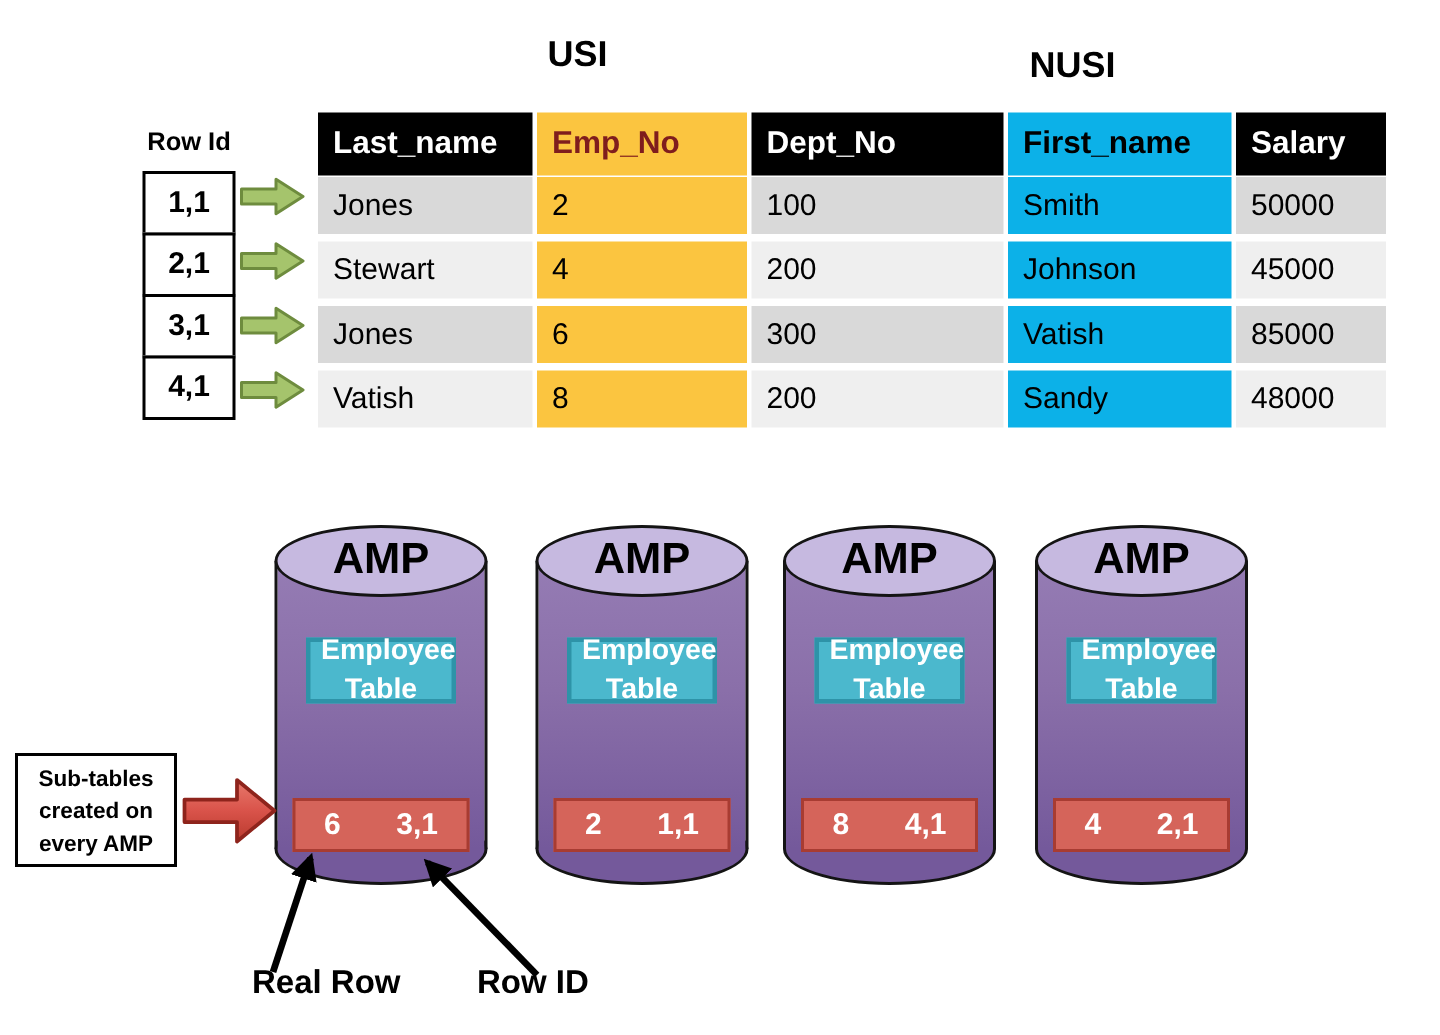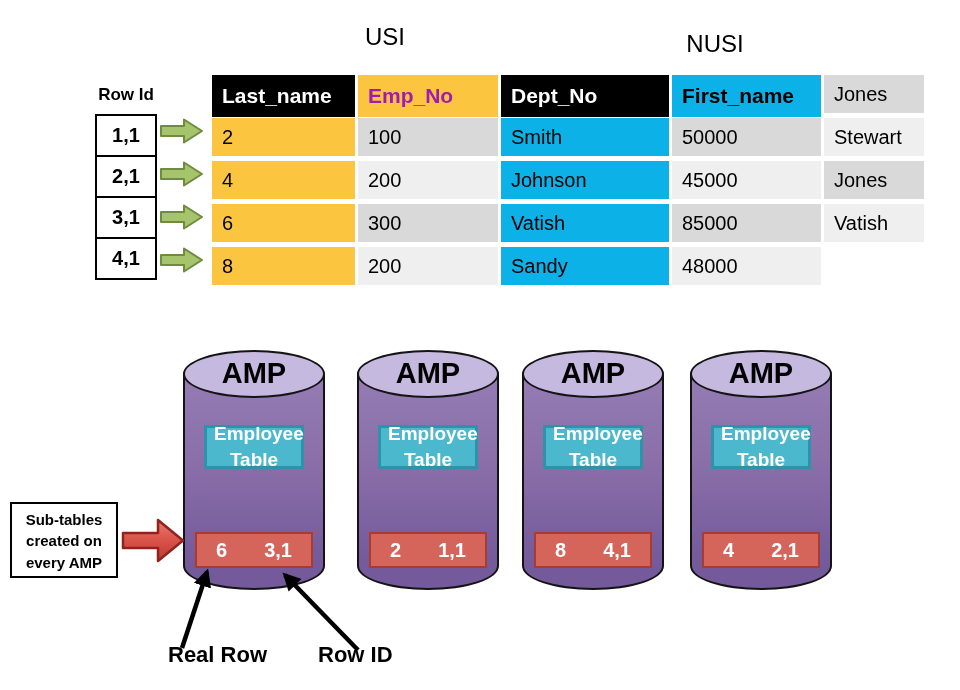--- a/index.html
+++ b/index.html
@@ -8,21 +8,21 @@
     width: 960px;
     height: 690px;
     background: #ffffff;
     font-family: "Liberation Sans", sans-serif;
     overflow: hidden;
   }
 
   
   .idx-title {
     position: absolute;
-    font-weight: normal;
+    font-weight: bold;
     font-size: 24px;
     color: #000;
     text-align: center;
   }
   #usi-title  { left: 345px; top: 23px;  width: 80px; }
   #nusi-title { left: 670px; top: 30px;  width: 90px; }
 
   
   #rowid-label {
     position: absolute; left: 90px; top: 85px; width: 72px;
@@ -52,21 +52,21 @@
     grid-auto-rows: 38px;
     column-gap: 3px; row-gap: 5px; padding-left: 12px;
   }
   .th {
     height: 42px;
     background: #000; color: #fff;
     font-weight: bold; font-size: 21px;
     display: flex; align-items: center;
     padding-left: 10px; box-sizing: border-box;
   }
-  .th.usi  { background: #FBC540; color: #a21caf; }
+  .th.usi  { background: #FBC540; color: #7f1d1d; }
   .th.nusi { background: #0CB1E8; color: #000; }
   .td {
     font-size: 20px; color: #000;
     display: flex; align-items: center;
     padding-left: 10px; box-sizing: border-box;
   }
   .row-a .td { background: #D9D9D9; }
   .row-b .td { background: #EFEFEF; }
   .td.usi  { background: #FBC540 !important; }
   .td.nusi { background: #0CB1E8 !important; }
@@ -158,20 +158,21 @@
   </svg>
   <svg id="green-arrow-3" class="green-arrow" viewBox="0 0 44 26">
     <polygon points="1,8 24,8 24,1.5 42,13 24,24.5 24,18 1,18" fill="#A5C46C" stroke="#6E8C3E" stroke-width="2" stroke-linejoin="round"></polygon>
   </svg>
 
   <div id="emp-table">
     <div class="th">Last_name</div>
     <div class="th usi">Emp_No</div>
     <div class="th">Dept_No</div>
     <div class="th nusi">First_name</div>
+    <div class="th">Salary</div>
 
     <div class="row-a" style="display:contents">
       <div class="td">Jones</div>
       <div class="td usi">2</div>
       <div class="td">100</div>
       <div class="td nusi">Smith</div>
       <div class="td">50000</div>
     </div>
     <div class="row-b" style="display:contents">
       <div class="td">Stewart</div>

